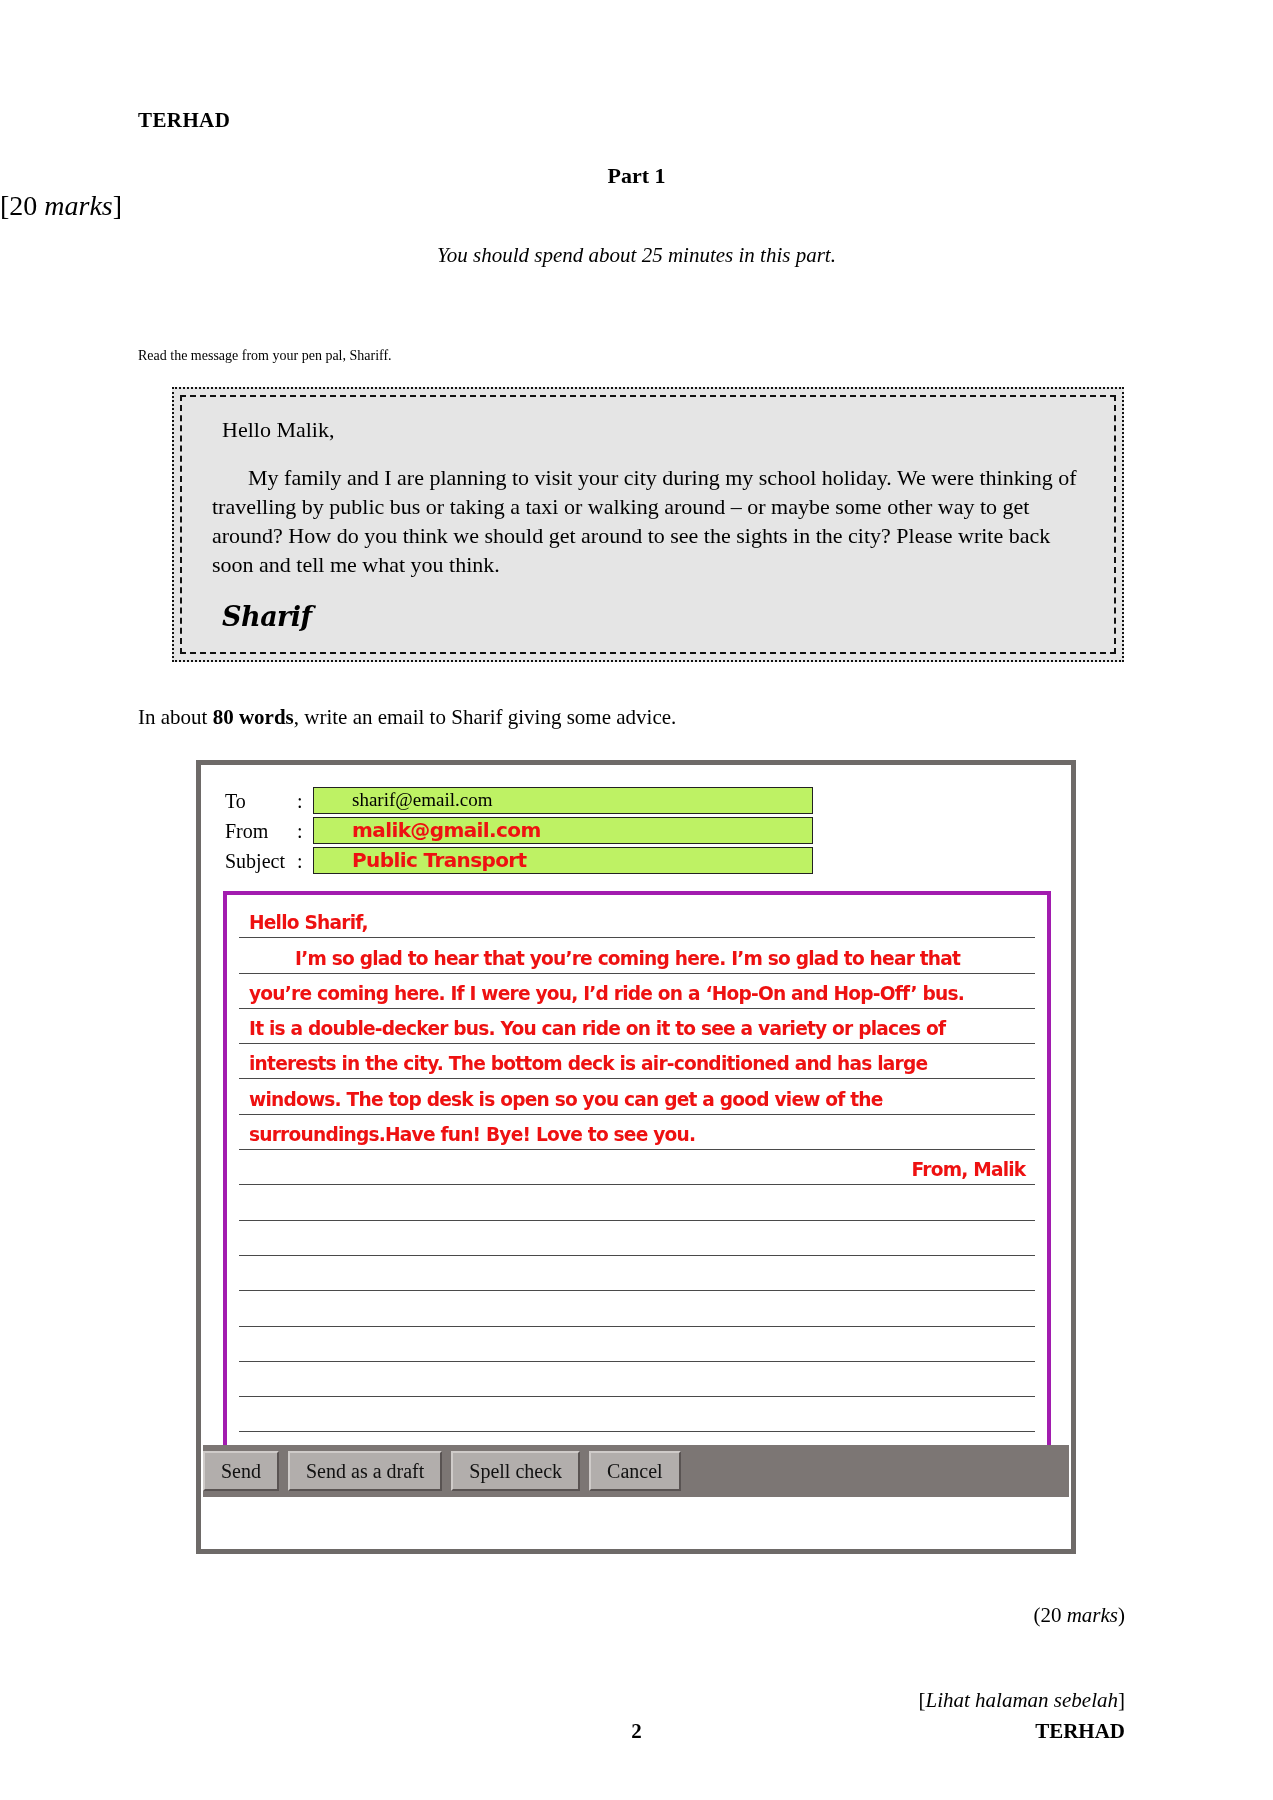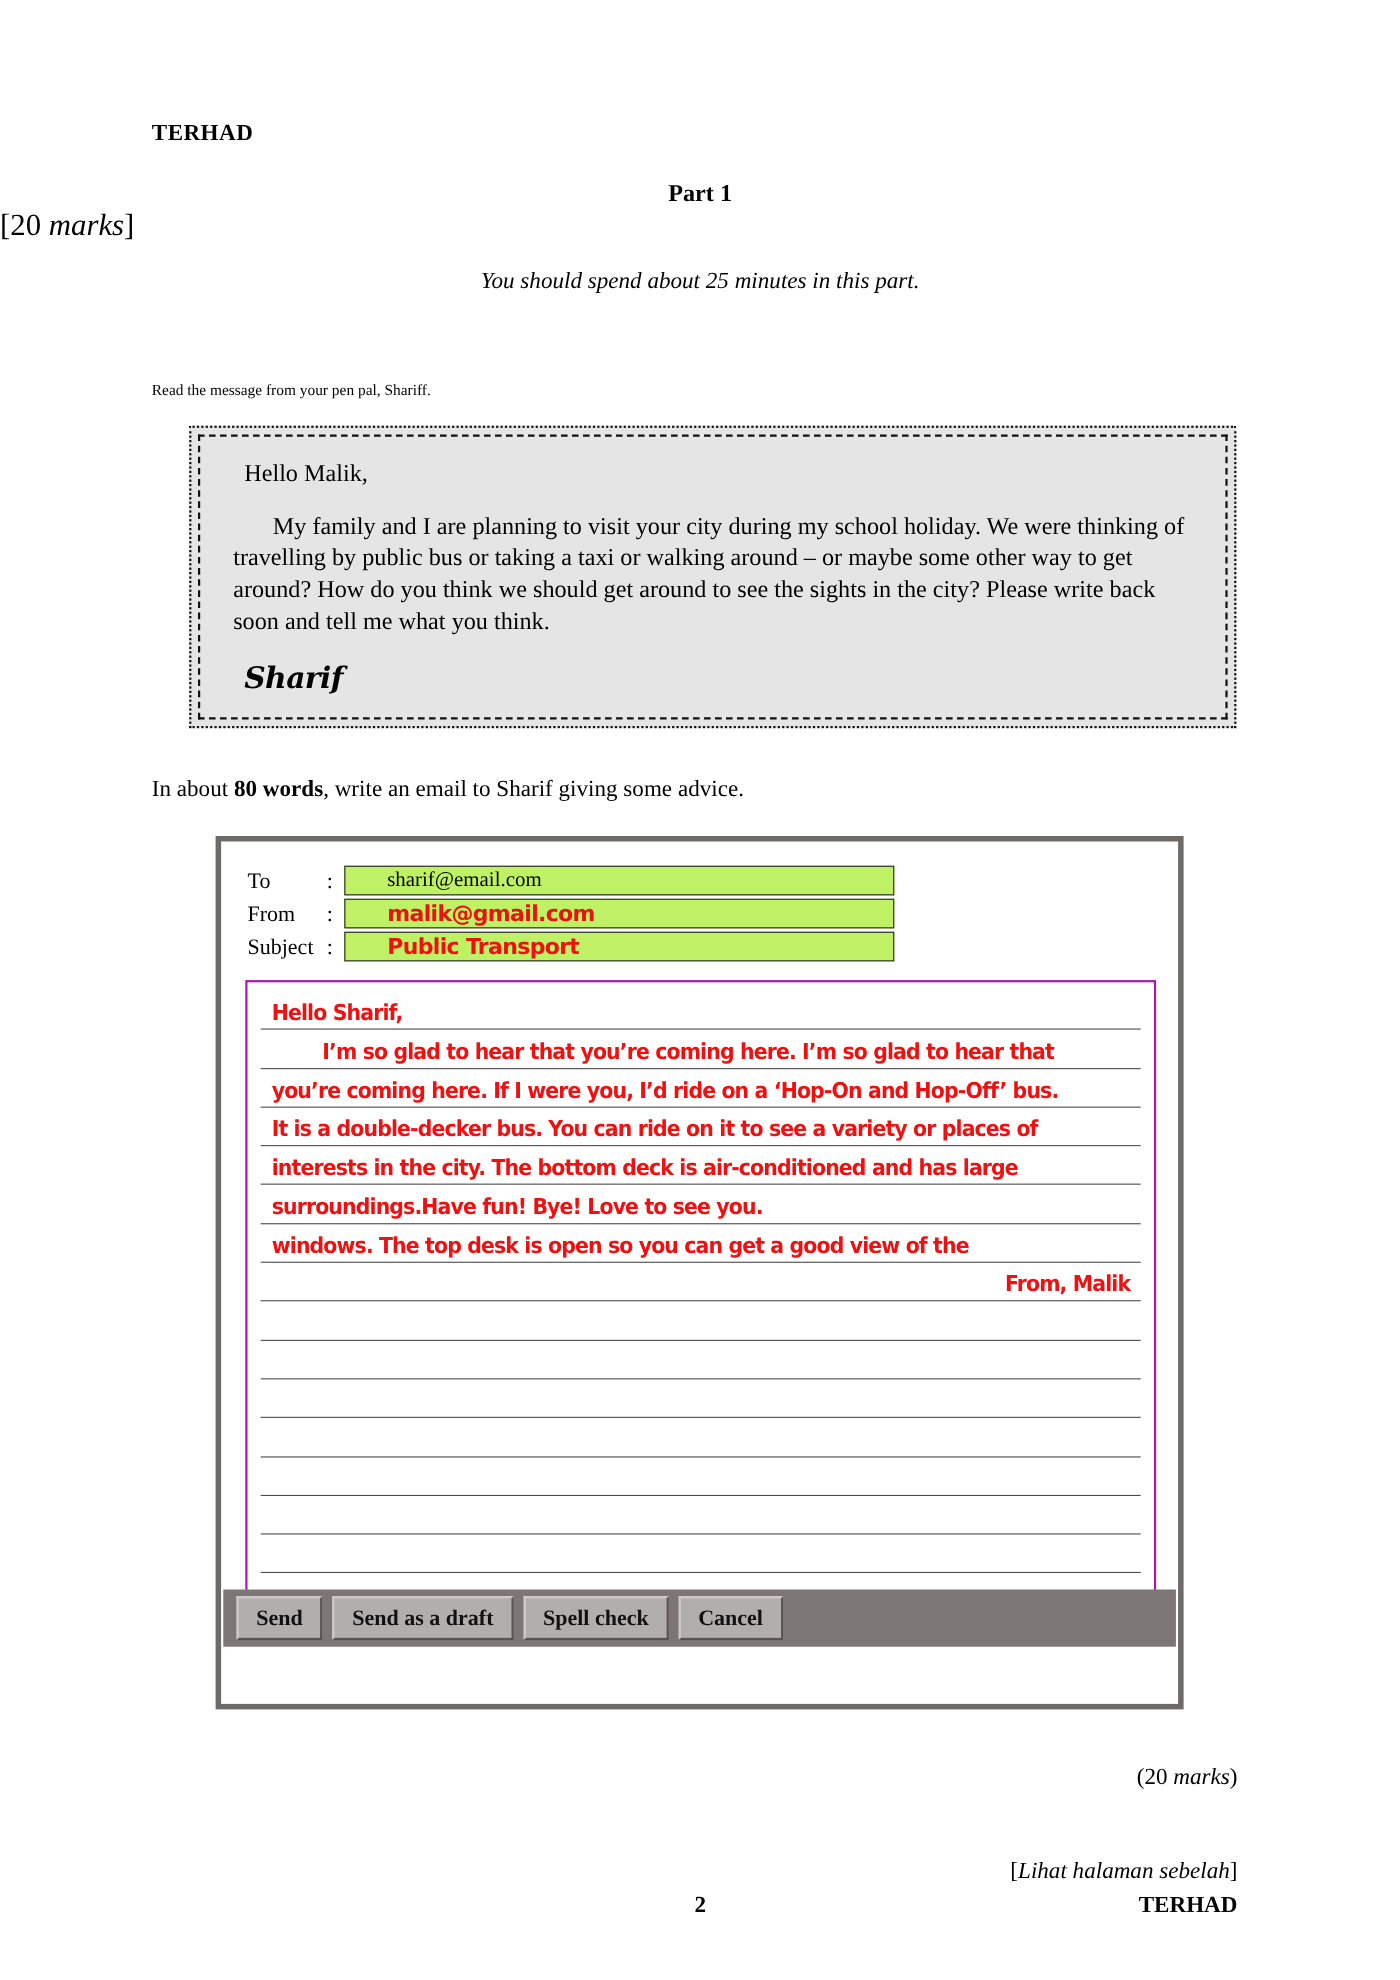--- a/index.html
+++ b/index.html
@@ -170,21 +170,21 @@
     font-weight: bold;
     color: #ee1111;
     white-space: nowrap;
     letter-spacing: -0.6px;
   }
 
   
   .body-box {
     position: relative;
     margin: 14px 20px 0 22px;
-    border: 2px solid #a21caf;
+    border: 4px solid #a21caf;
     background: #ffffff;
     height: 600px;
     box-sizing: border-box;
     padding: 8px 12px 0 12px;
     overflow: hidden;
   }
   .rule {
     position: relative;
     height: 35.3px;
     border-bottom: 1.6px solid #4a4a4a;
@@ -217,23 +217,22 @@
   
   .btn-bar {
     position: absolute;
     left: 2px;
     right: 2px;
     bottom: 52px;
     height: 52px;
     background: #7c7674;
     display: flex;
     align-items: center;
-    padding-left: 12px;
-    box-sizing: border-box;
-    font-weight: bold;
+    padding-left: 0;
+    box-sizing: border-box;
   }
   .mbtn {
     background: #b2aeac;
     border-top: 2px solid #cfcbc9;
     border-left: 2px solid #cfcbc9;
     border-right: 2px solid #595352;
     border-bottom: 2px solid #595352;
     font-family: "Liberation Serif", "DejaVu Serif", serif;
     font-size: 20px;
     color: #111111;
@@ -342,24 +341,24 @@
         <div class="rule">
           <span class="txt">you’re coming here. If I were you, I’d ride on a ‘Hop-On and Hop-Off’ bus.</span>
         </div>
         <div class="rule">
           <span class="txt">It is a double-decker bus. You can ride on it to see a variety or places of</span>
         </div>
         <div class="rule">
           <span class="txt">interests in the city. The bottom deck is air-conditioned and has large</span>
         </div>
         <div class="rule">
+          <span class="txt">windows. The top desk is open so you can get a good view of the</span>
+        </div>
+        <div class="rule">
           <span class="txt">surroundings.Have fun! Bye! Love to see you.</span>
-        </div>
-        <div class="rule">
-          <span class="txt">windows. The top desk is open so you can get a good view of the</span>
         </div>
         <div class="rule">
           <span class="txt right">From, Malik</span>
         </div>
         <div class="rule">
           <span class="txt"></span>
         </div>
         <div class="rule">
           <span class="txt"></span>
         </div>

